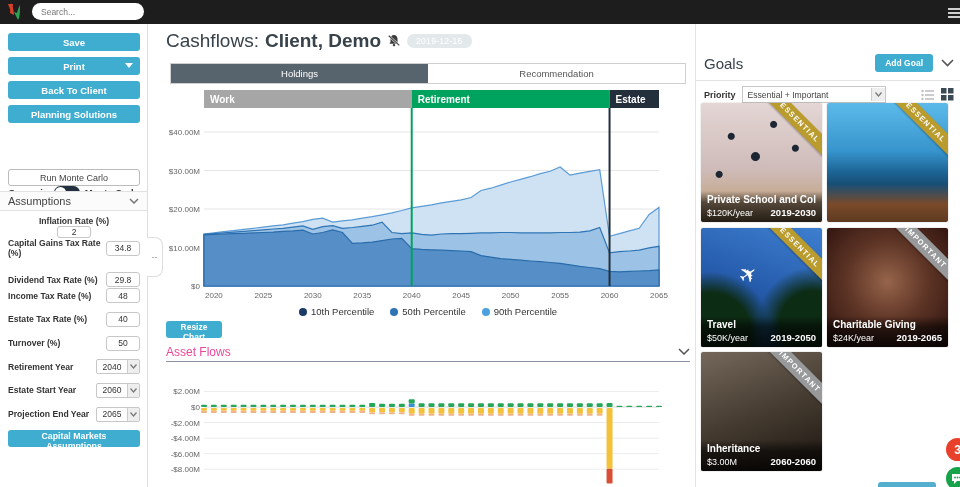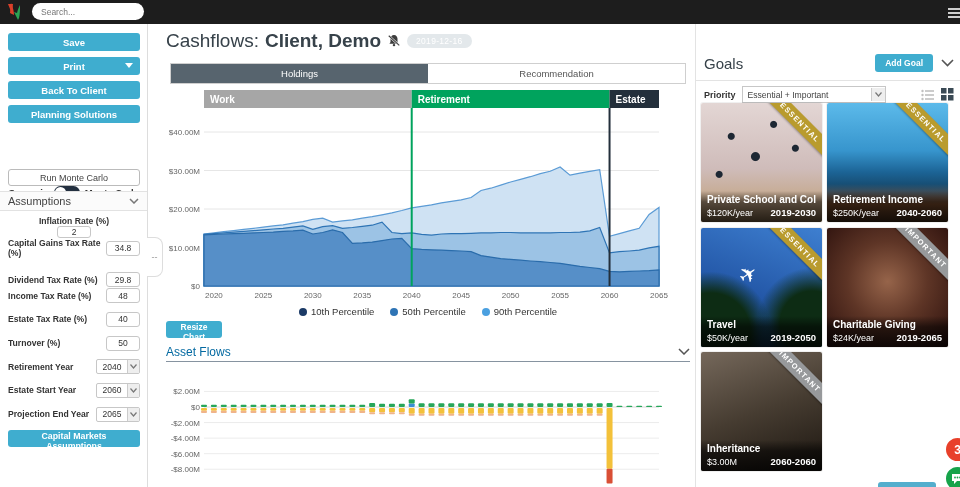--- a/index.html
+++ b/index.html
@@ -34,21 +34,21 @@
   #date-badge{background:#e3e8eb;color:#fff;font-size:8.5px;padding:2px 9px;border-radius:9px;letter-spacing:.3px;}
   #tabs{position:absolute;left:170px;top:63px;width:516px;height:21px;display:flex;border:1px solid #cfcfcf;box-sizing:border-box;}
   .tab{flex:1;display:flex;align-items:center;justify-content:center;font-size:9.5px;cursor:pointer;}
   .tab.active{background:#57646e;color:#fff;}
   .tab.inactive{background:#fff;color:#555;}
   #chart1{position:absolute;left:166px;top:88px;width:524px;height:216px;}
   #legend1{position:absolute;left:166px;top:306px;width:524px;display:flex;justify-content:center;gap:16px;}
   .leg-item{display:flex;align-items:center;gap:4px;font-size:9.5px;color:#333;}
   .leg-dot{width:8px;height:8px;border-radius:50%;}
   #resize-btn{position:absolute;left:166px;top:321px;width:56px;height:17px;background:#3fadcf;color:#fff;border:none;border-radius:3px;font-size:8.5px;font-weight:bold;font-family:inherit;cursor:pointer;}
-  #af-hdr{position:absolute;left:166px;top:342px;width:524px;height:19px;display:flex;align-items:center;justify-content:space-between;font-size:12px;color:#0369a1;border-bottom:1px solid #8693a0;cursor:pointer;}
+  #af-hdr{position:absolute;left:166px;top:342px;width:524px;height:19px;display:flex;align-items:center;justify-content:space-between;font-size:12px;color:#ec4899;border-bottom:1px solid #8693a0;cursor:pointer;}
   #chart2{position:absolute;left:166px;top:364px;width:524px;height:123px;}
   #watermark{position:absolute;left:168px;top:363px;width:528px;height:70px;overflow:hidden;pointer-events:none;z-index:5;}
   #watermark span{position:absolute;left:30px;top:6px;font-size:47px;font-weight:800;color:rgba(125,125,125,0.28);letter-spacing:-1px;white-space:nowrap;}
   
   #goals{position:absolute;left:695px;top:24px;width:265px;height:463px;background:#fff;border-left:1px solid #e3e3e3;box-sizing:border-box;}
   #goals-hdr{position:absolute;left:8px;top:30px;width:250px;display:flex;align-items:center;}
   #goals-title{font-size:15px;color:#37424a;flex:1;}
   #add-goal{background:#3fadcf;color:#fff;border:none;border-radius:3px;font-size:8.5px;font-weight:bold;padding:4px 10px;font-family:inherit;cursor:pointer;}
   #goals-chevron{margin-left:8px;cursor:pointer;}
   #goals-div{position:absolute;left:0;top:56px;width:265px;border-top:1px solid #e3e3e3;}
@@ -438,27 +438,20 @@
             <div class="gtitle">Private School and College</div>
             <div class="grow">
               <div class="gamount">$120K/year</div>
               <div class="gyears">2019-2030</div>
             </div>
           </div>
         </div>
         <div class="gcard" style="left: 126px; top: 0px;">
           <div class="gimg" style="background: linear-gradient(rgb(92, 186, 234) 0%, rgb(55, 149, 205) 40%, rgb(28, 100, 150) 58%, rgb(23, 79, 118) 68%, rgb(122, 74, 42) 85%, rgb(93, 58, 32) 100%);"></div>
           <div class="gribbon" style="background: rgb(185, 155, 46);">ESSENTIAL</div>
-          <div class="goverlay">
-            <div class="gtitle">Retirement Income</div>
-            <div class="grow">
-              <div class="gamount">$250K/year</div>
-              <div class="gyears">2040-2060</div>
-            </div>
-          </div>
         </div>
         <div class="gcard" style="left: 0px; top: 124.5px;">
           <div class="gimg" style="background: radial-gradient(circle at 8% 88%, rgb(13, 44, 20) 26%, transparent 40%), radial-gradient(circle at 92% 80%, rgb(13, 44, 20) 22%, transparent 38%), linear-gradient(200deg, rgb(62, 127, 208) 0%, rgb(29, 78, 158) 70%, rgb(15, 52, 112) 100%);"></div>
           <span class="plane">✈</span>
           <div class="gribbon" style="background: rgb(185, 155, 46);">ESSENTIAL</div>
           <div class="goverlay">
             <div class="gtitle">Travel</div>
             <div class="grow">
               <div class="gamount">$50K/year</div>
               <div class="gyears">2019-2050</div>

